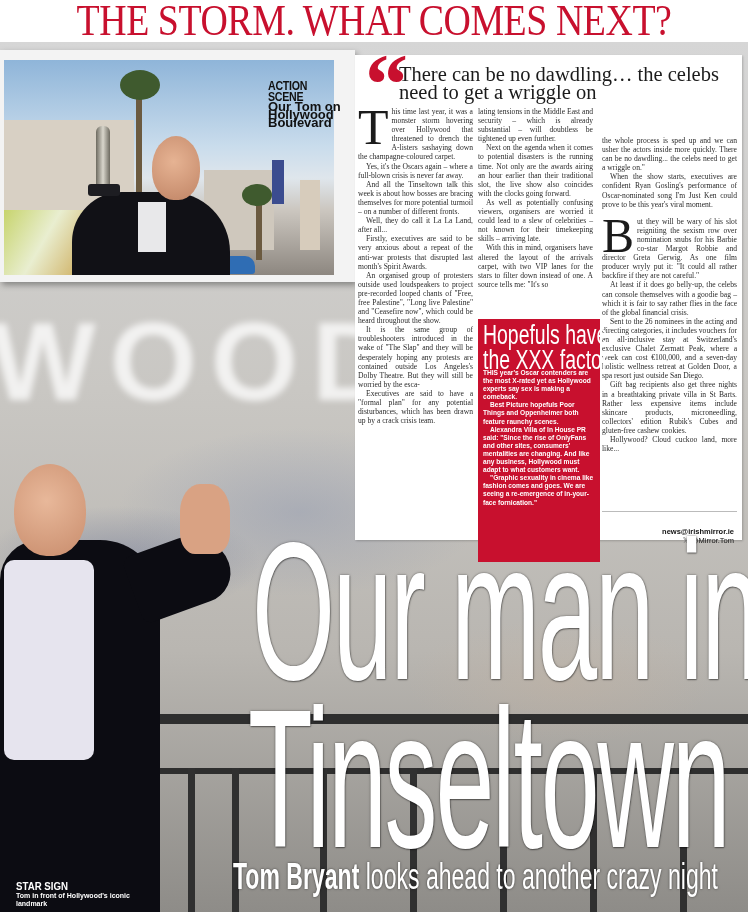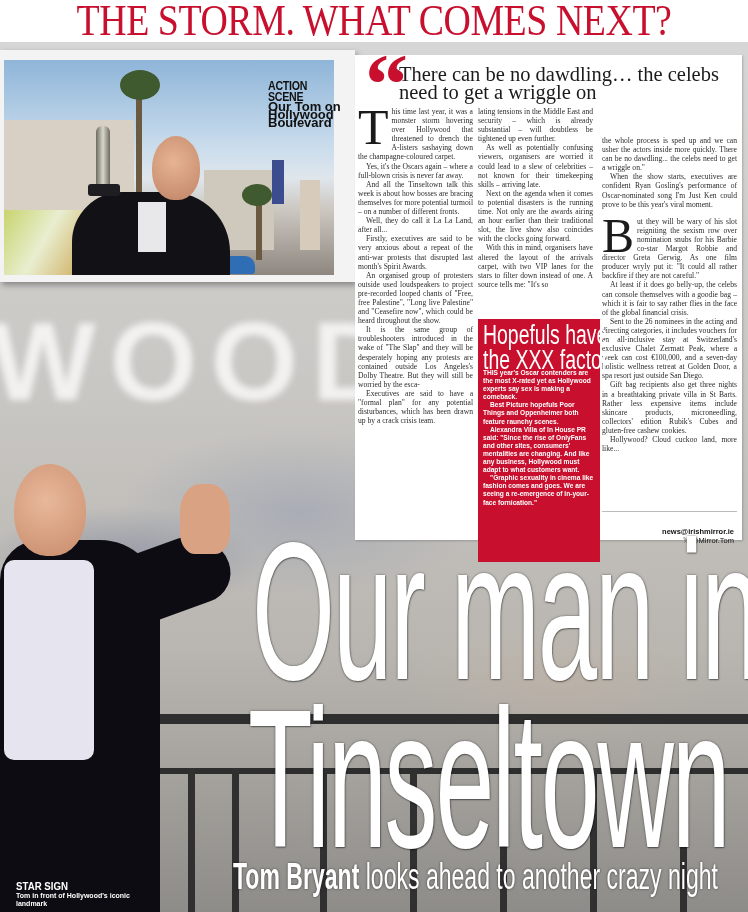--- a/index.html
+++ b/index.html
@@ -246,22 +246,22 @@
     <p>And all the Tinseltown talk this week is about how bosses are bracing themselves for more potential turmoil – on a number of different fronts.</p>
     <p>Well, they do call it La La Land, after all...</p>
     <p>Firstly, executives are said to be very anxious about a repeat of the anti-war protests that disrupted last month's Spirit Awards.</p>
     <p>An organised group of protesters outside used loudspeakers to project pre-recorded looped chants of "Free, free Palestine", "Long live Palestine" and "Ceasefire now", which could be heard throughout the show.</p>
     <p>It is the same group of troubleshooters introduced in the wake of "The Slap" and they will be desperately hoping any protests are contained outside Los Angeles's Dolby Theatre. But they will still be worried by the esca-</p>
     <p>Executives are said to have a "formal plan" for any potential disturbances, which has been drawn up by a crack crisis team.</p>
   </div>
 
   <div class="col col2">
     <p class="noindent">lating tensions in the Middle East and security – which is already substantial – will doubtless be tightened up even further.</p>
+    <p>Next on the agenda when it comes to potential disasters is the running time. Not only are the awards airing an hour earlier than their traditional slot, the live show also coincides with the clocks going forward.</p>
     <p>As well as potentially confusing viewers, organisers are worried it could lead to a slew of celebrities – not known for their timekeeping skills – arriving late.</p>
-    <p>Next on the agenda when it comes to potential disasters is the running time. Not only are the awards airing an hour earlier than their traditional slot, the live show also coincides with the clocks going forward.</p>
     <p>With this in mind, organisers have altered the layout of the arrivals carpet, with two VIP lanes for the stars to filter down instead of one. A source tells me: "It's so</p>
   </div>
 
   <div class="col col3">
     <p class="noindent">the whole process is sped up and we can usher the actors inside more quickly. There can be no dawdling... the celebs need to get a wriggle on."</p>
     <p>When the show starts, executives are confident Ryan Gosling's performance of Oscar-nominated song I'm Just Ken could prove to be this year's viral moment.</p>
     <p class="noindent" style="margin-top:8px;"><span class="dropcap">B</span><span>ut they will be wary of his slot reigniting the sexism row over nomination snubs for his Barbie co-star Margot Robbie and director Greta Gerwig. As one film producer wryly put it: "It could all rather backfire if they are not careful."</span></p>
     <p>At least if it does go belly-up, the celebs can console themselves with a goodie bag – which it is fair to say rather flies in the face of the global financial crisis.</p>
     <p>Sent to the 26 nominees in the acting and directing categories, it includes vouchers for an all-inclusive stay at Switzerland's exclusive Chalet Zermatt Peak, where a week can cost €100,000, and a seven-day holistic wellness retreat at Golden Door, a spa resort just outside San Diego.</p>
     <p>Gift bag recipients also get three nights in a breathtaking private villa in St Barts. Rather less expensive items include skincare products, microneedling, collectors' edition Rubik's Cubes and gluten-free cashew cookies.</p>

